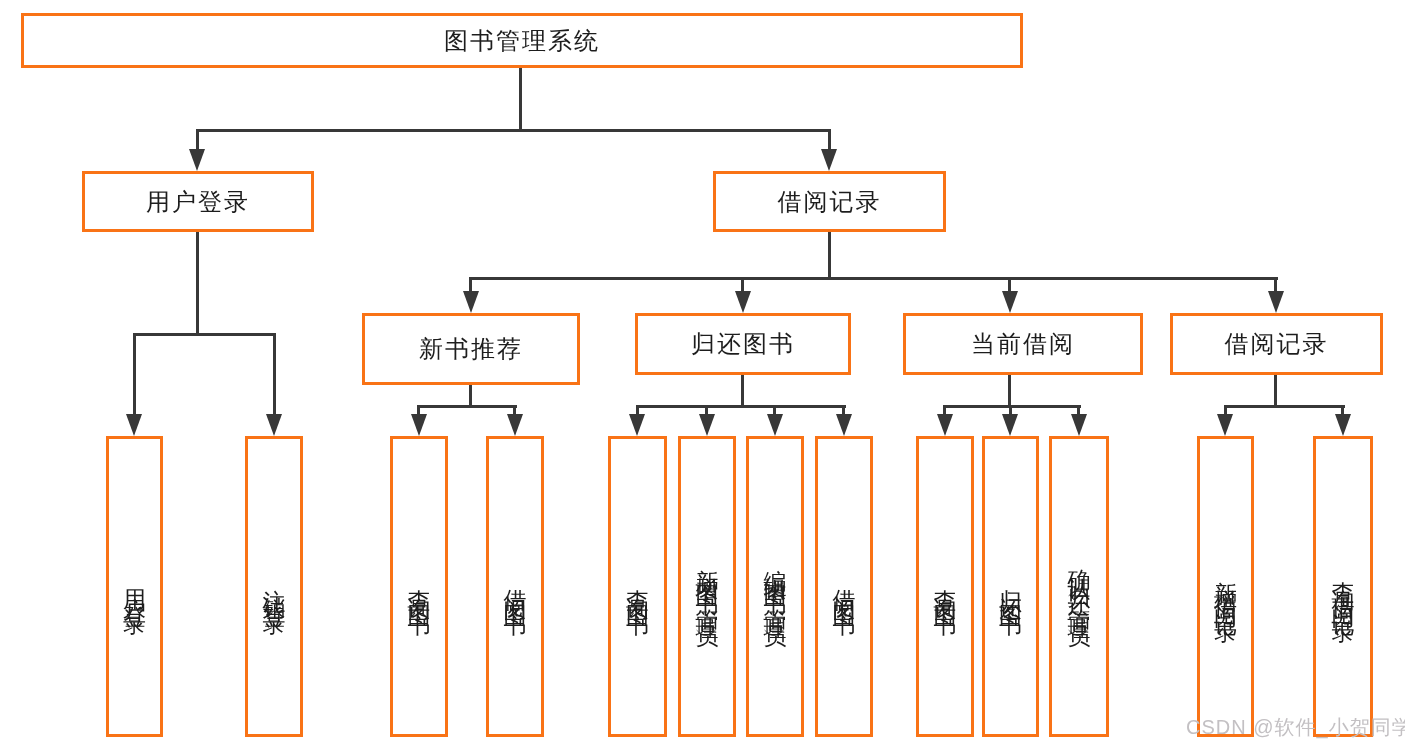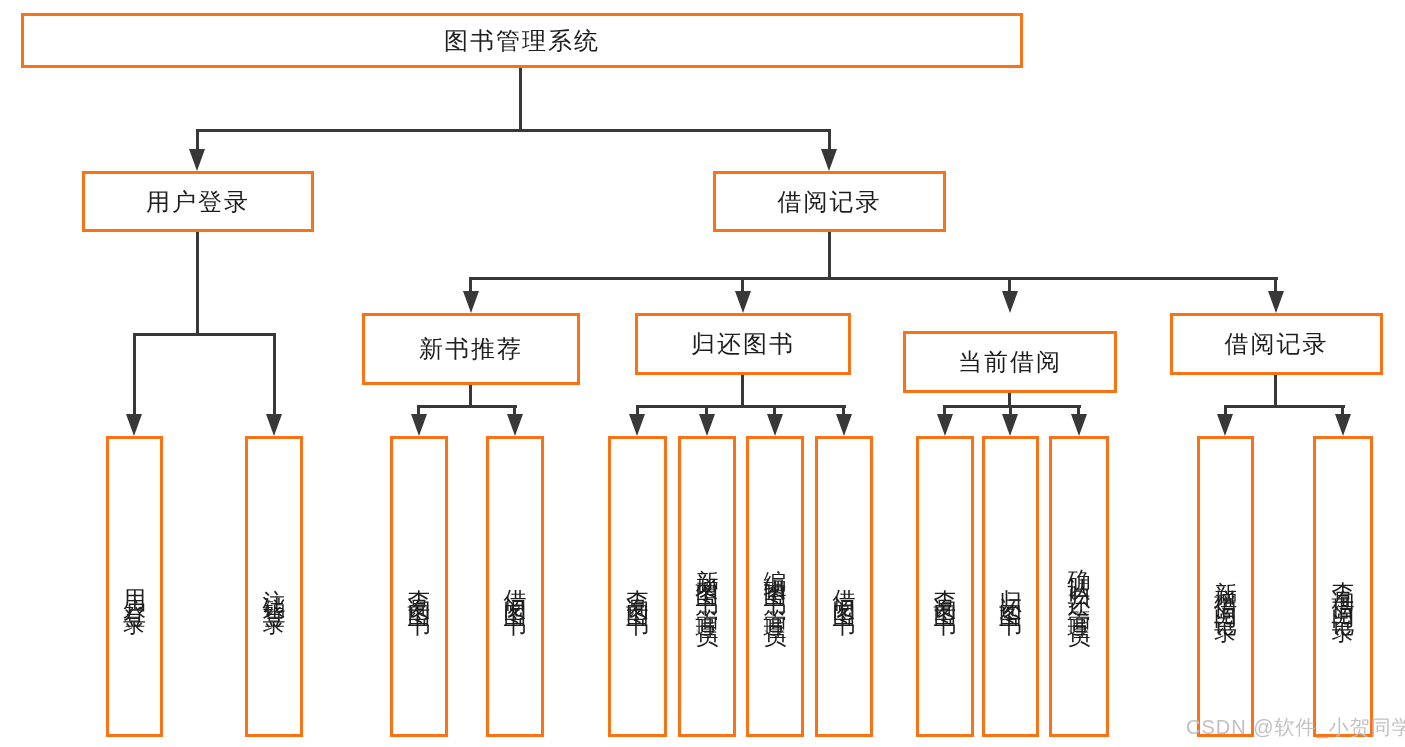--- a/index.html
+++ b/index.html
@@ -111,21 +111,21 @@
   <div class="hnode" style="left:713px;top:171px;width:233px;height:61px">
     <span>借阅记录</span>
   </div>
 
   <div class="hnode" style="left:362px;top:313px;width:218px;height:72px">
     <span>新书推荐</span>
   </div>
   <div class="hnode" style="left:635px;top:313px;width:216px;height:62px">
     <span>归还图书</span>
   </div>
-  <div class="hnode" style="left:903px;top:331px;width:214px;height:62px">
+  <div class="hnode" style="left:903px;top:313px;width:240px;height:62px">
     <span>当前借阅</span>
   </div>
   <div class="hnode" style="left:1170px;top:313px;width:213px;height:62px">
     <span>借阅记录</span>
   </div>
 
   <div class="vnode" style="left:106px;width:57px">
     <span class="vtext">用户登录</span>
   </div>
   <div class="vnode" style="left:245px;width:58px">

